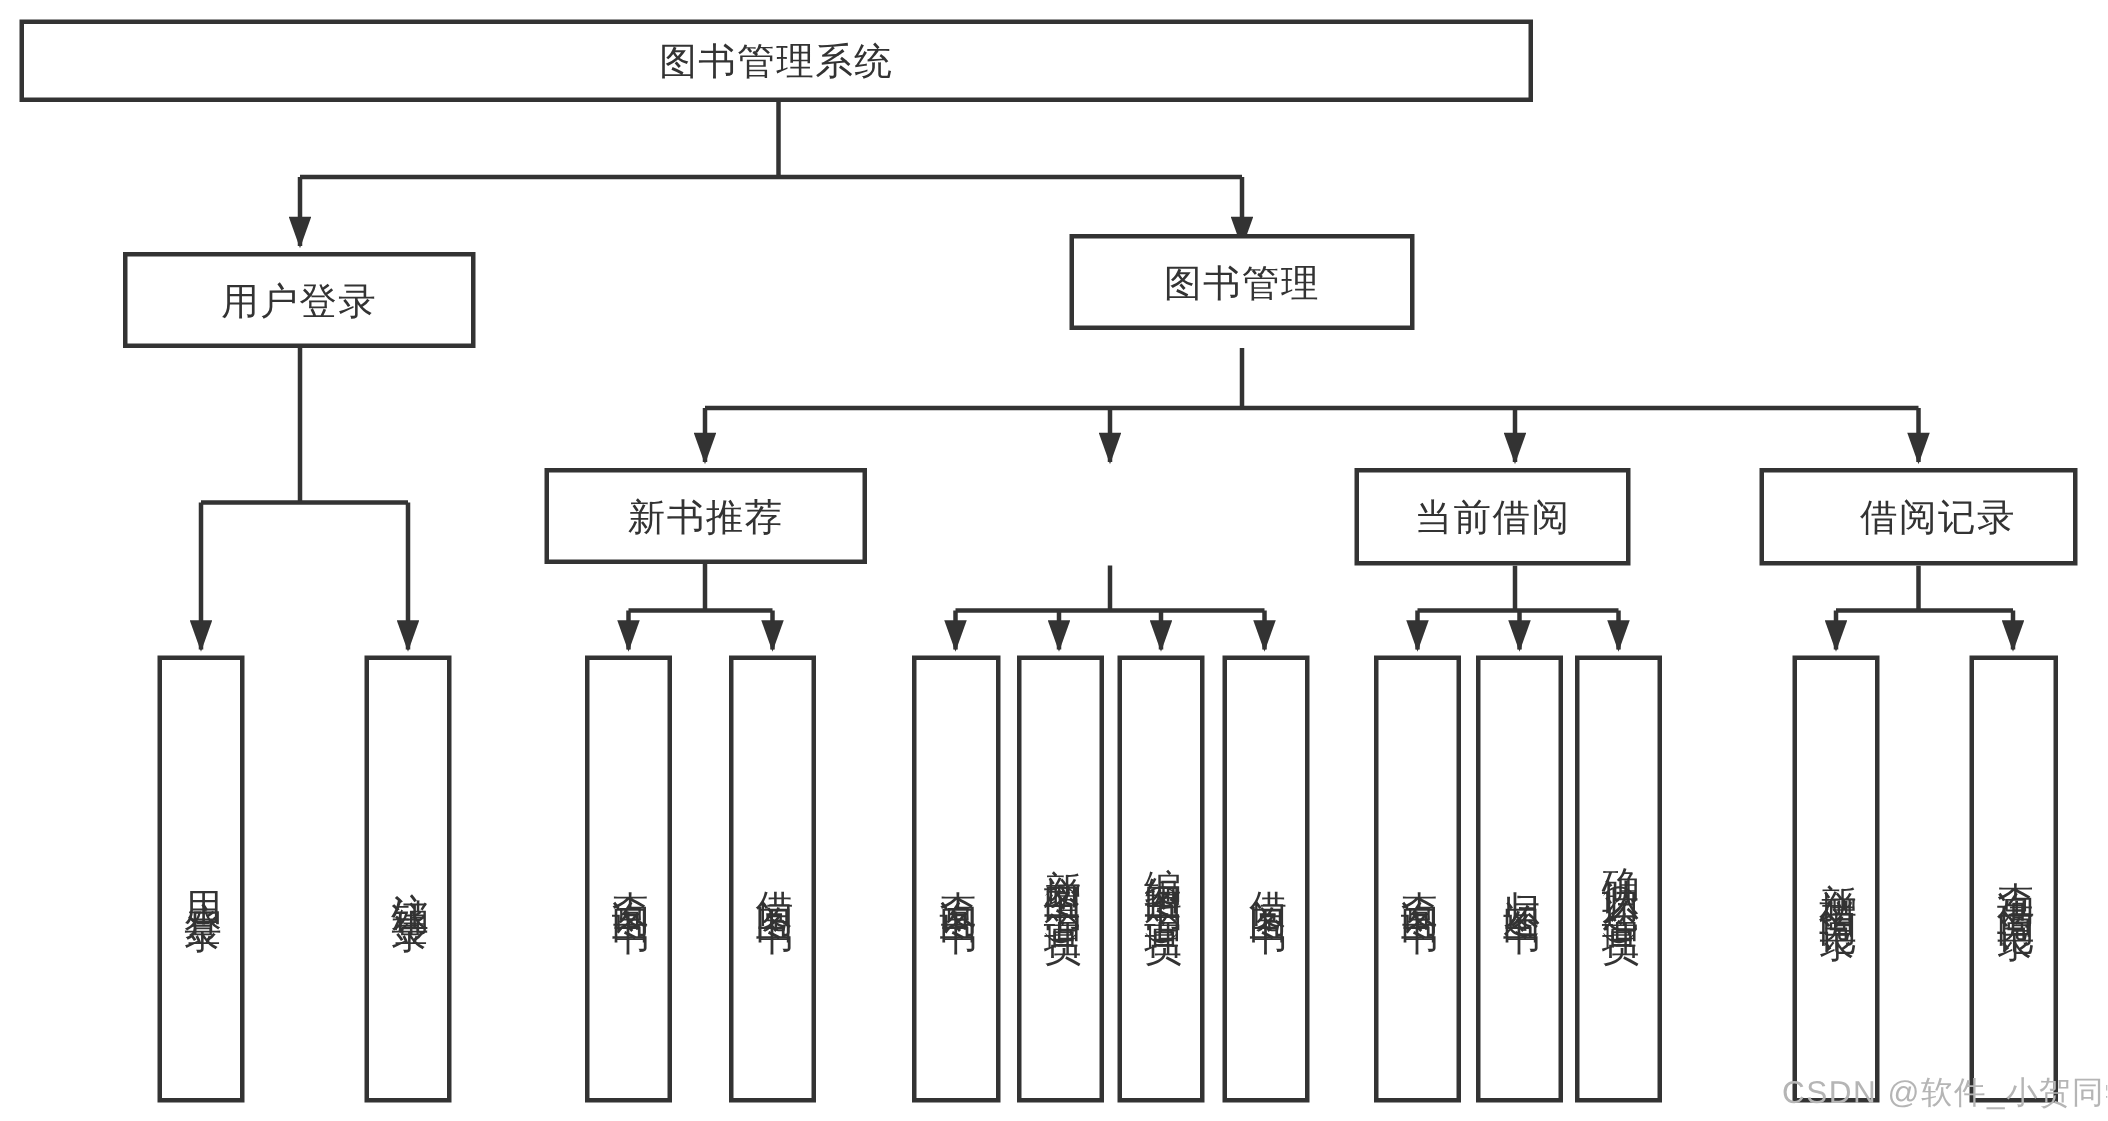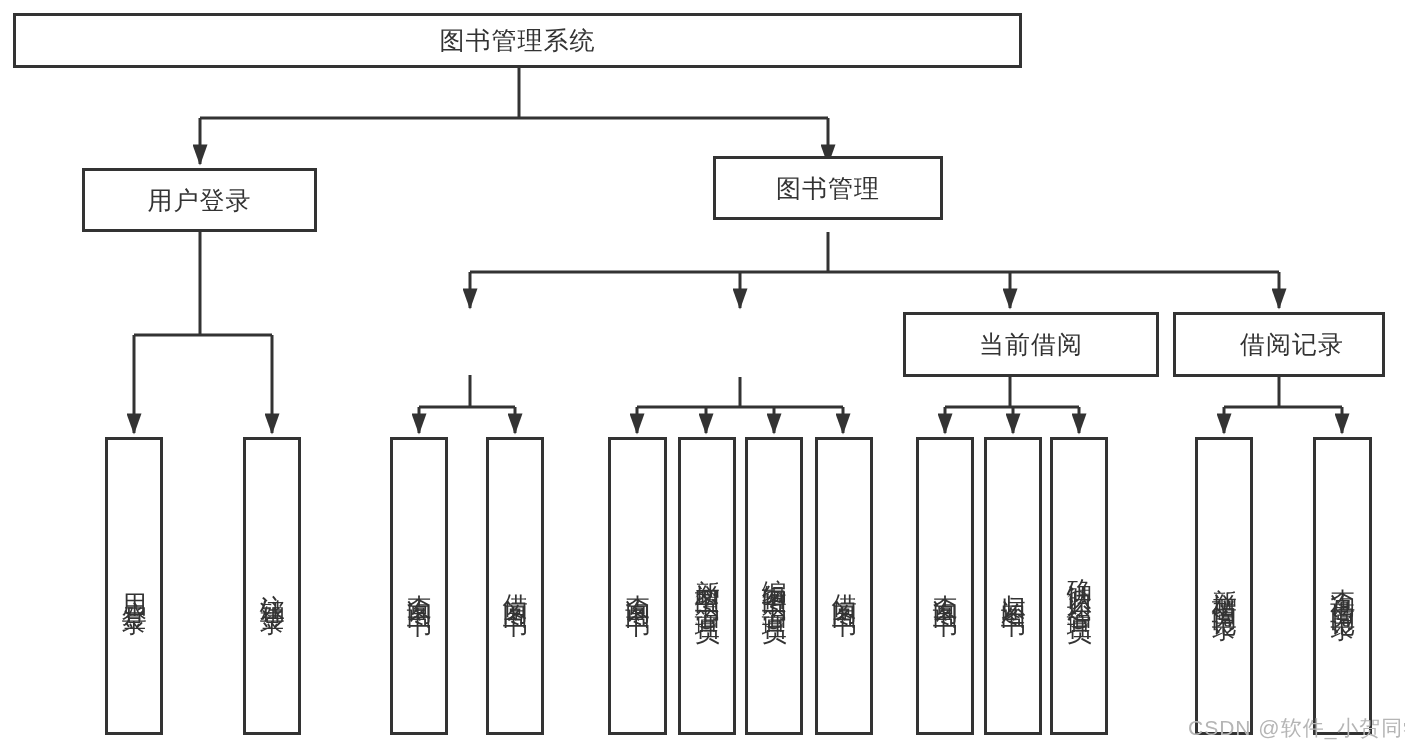--- a/index.html
+++ b/index.html
@@ -100,21 +100,22 @@
       <path d="M1224,407 V433" marker-end="url(#arw)"></path>
       <path d="M1342,407 V433" marker-end="url(#arw)"></path>
     </g>
   </svg>
 
   <div class="node" style="left:13px;top:13px;width:1009px;height:55px;">图书管理系统</div>
 
   <div class="node" style="left:82px;top:168px;width:235px;height:64px;">用户登录</div>
   <div class="node" style="left:713px;top:156px;width:230px;height:64px;">图书管理</div>
 
-  <div class="node" style="left:903px;top:312px;width:256px;height:65px;">当前借阅</div>
+  <div class="node" style="left:363px;top:312px;width:215px;height:64px;">新书推荐</div>
+  <div class="node" style="left:903px;top:312px;width:184px;height:65px;">当前借阅</div>
   <div class="node" style="left:1173px;top:312px;width:212px;height:65px;padding-left:26px;">借阅记录</div>
 
   <div class="leaf" style="left:105px;width:58px;">用户登录</div>
   <div class="leaf" style="left:243px;width:58px;">注销登录</div>
 
   <div class="leaf" style="left:390px;width:58px;">查询图书</div>
   <div class="leaf" style="left:486px;width:58px;">借阅图书</div>
 
   <div class="leaf" style="left:608px;width:59px;">查询图书</div>
   <div class="leaf" style="left:678px;width:58px;">新增图书（管理员）</div>

